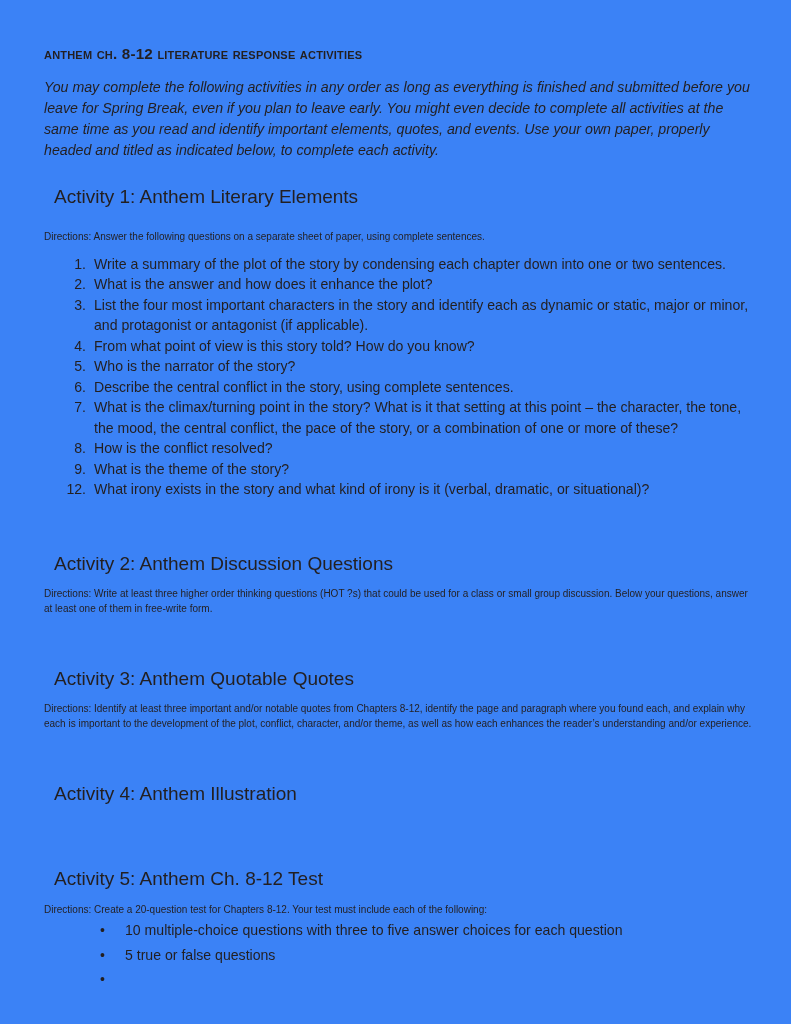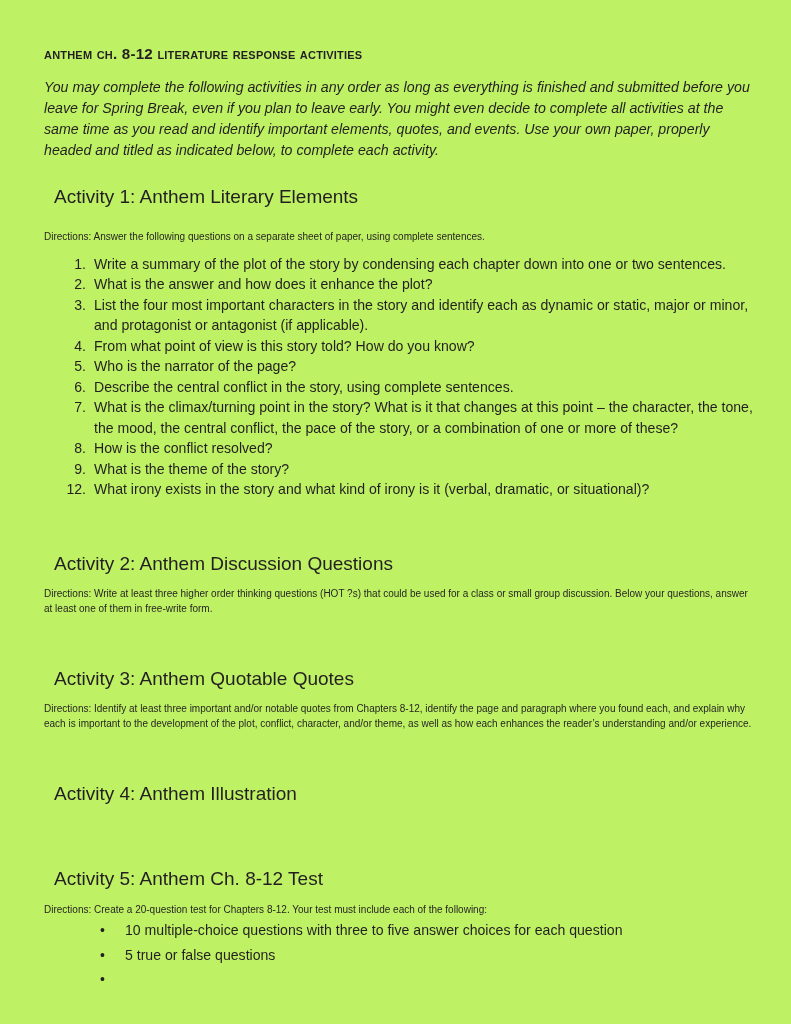--- a/index.html
+++ b/index.html
@@ -11,21 +11,21 @@
     width: 791px;
     height: 1024px;
     font-family: "Liberation Sans", sans-serif;
     color: #231f20;
     -webkit-font-smoothing: antialiased;
   }
   .page {
     position: relative;
     width: 791px;
     height: 1024px;
-    background: #bef264;
+    background: #3b82f6;
     box-sizing: border-box;
     padding: 44px 33px 0 44px;
     overflow: hidden;
   }
 
   .doc-title {
     font-weight: bold;
     font-size: 15.2px;
     font-variant: small-caps;
     text-transform: lowercase;
@@ -116,23 +116,23 @@
 
   <div class="activity">
     <div class="activity-heading">Activity 1: Anthem Literary Elements</div>
     <div class="gap-sm"></div>
     <div class="directions">Directions: Answer the following questions on a separate sheet of paper, using complete sentences.</div>
     <ol class="numbered">
       <li><span class="num">1.</span><span>Write a summary of the plot of the story by condensing each chapter down into one or two sentences.</span></li>
       <li><span class="num">2.</span><span>What is the answer and how does it enhance the plot?</span></li>
       <li><span class="num">3.</span><span>List the four most important characters in the story and identify each as dynamic or static, major or minor, and protagonist or antagonist (if applicable).</span></li>
       <li><span class="num">4.</span><span>From what point of view is this story told? How do you know?</span></li>
-      <li><span class="num">5.</span><span>Who is the narrator of the page?</span></li>
+      <li><span class="num">5.</span><span>Who is the narrator of the story?</span></li>
       <li><span class="num">6.</span><span>Describe the central conflict in the story, using complete sentences.</span></li>
-      <li><span class="num">7.</span><span>What is the climax/turning point in the story? What is it that changes at this point – the character, the tone, the mood, the central conflict, the pace of the story, or a combination of one or more of these?</span></li>
+      <li><span class="num">7.</span><span>What is the climax/turning point in the story? What is it that setting at this point – the character, the tone, the mood, the central conflict, the pace of the story, or a combination of one or more of these?</span></li>
       <li><span class="num">8.</span><span>How is the conflict resolved?</span></li>
       <li><span class="num">9.</span><span>What is the theme of the story?</span></li>
       <li><span class="num">12.</span><span>What irony exists in the story and what kind of irony is it (verbal, dramatic, or situational)?</span></li>
     </ol>
   </div>
 
   <div class="gap-xl"></div>
 
   <div class="activity">
     <div class="activity-heading">Activity 2: Anthem Discussion Questions</div>

